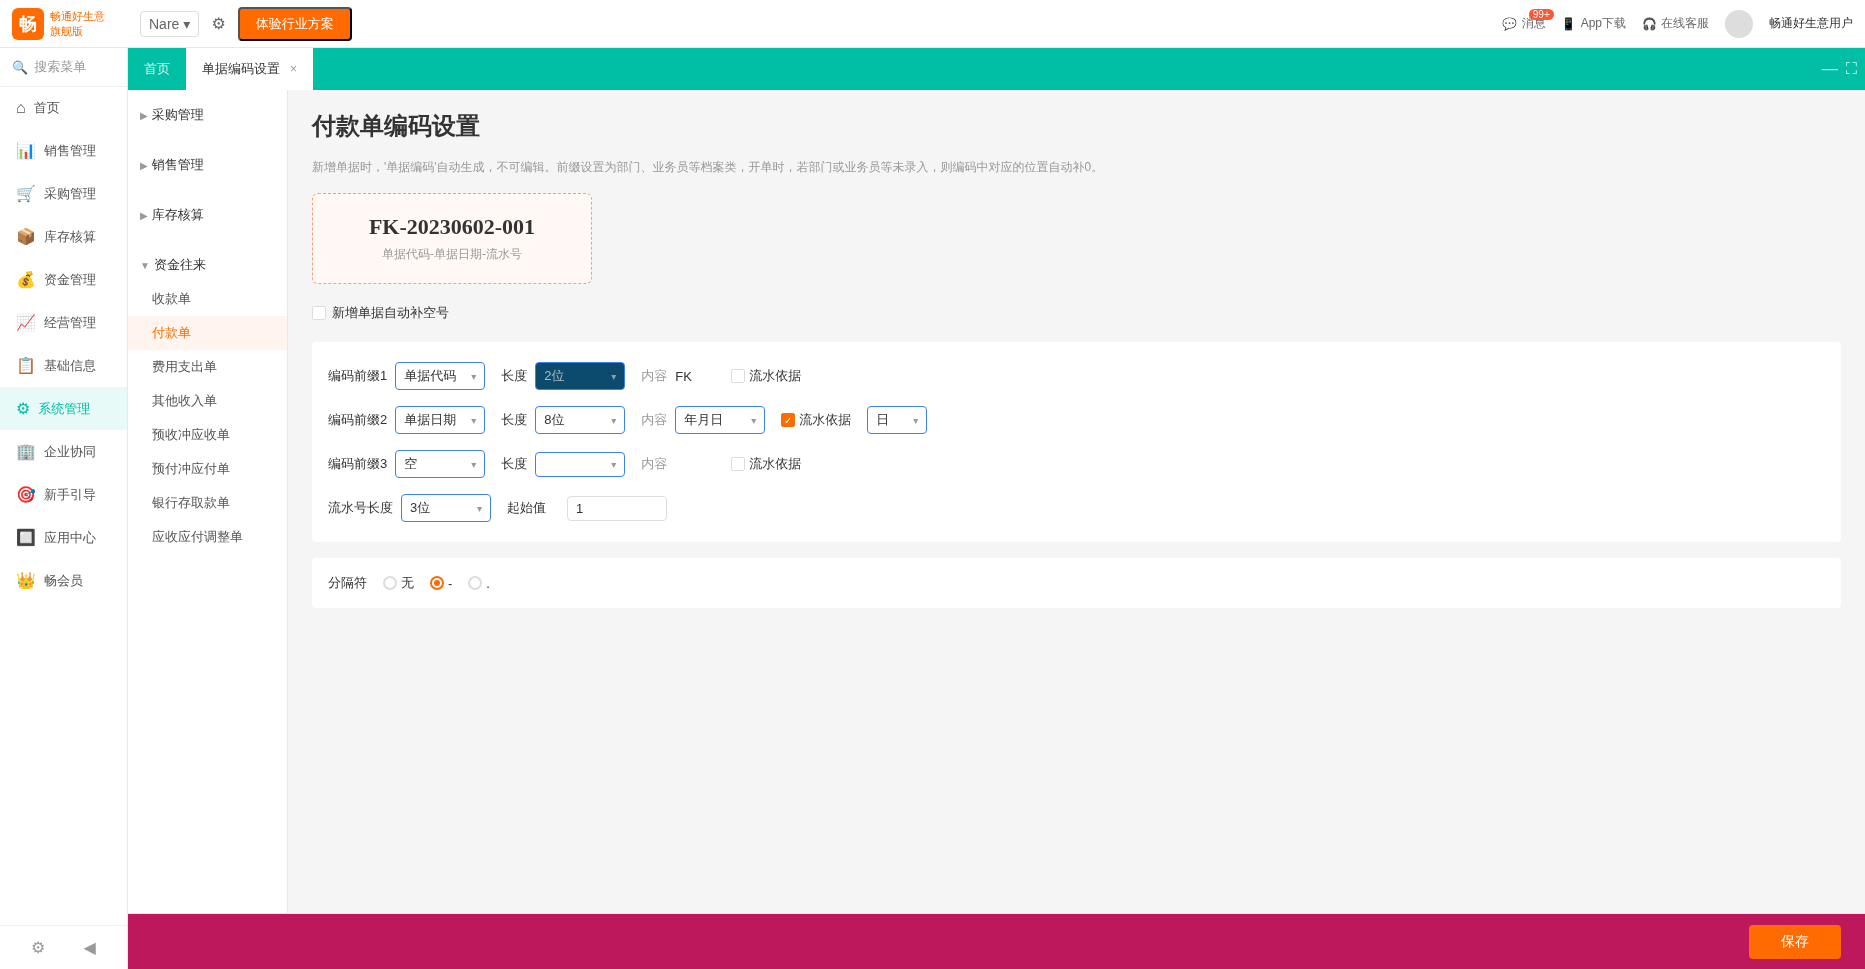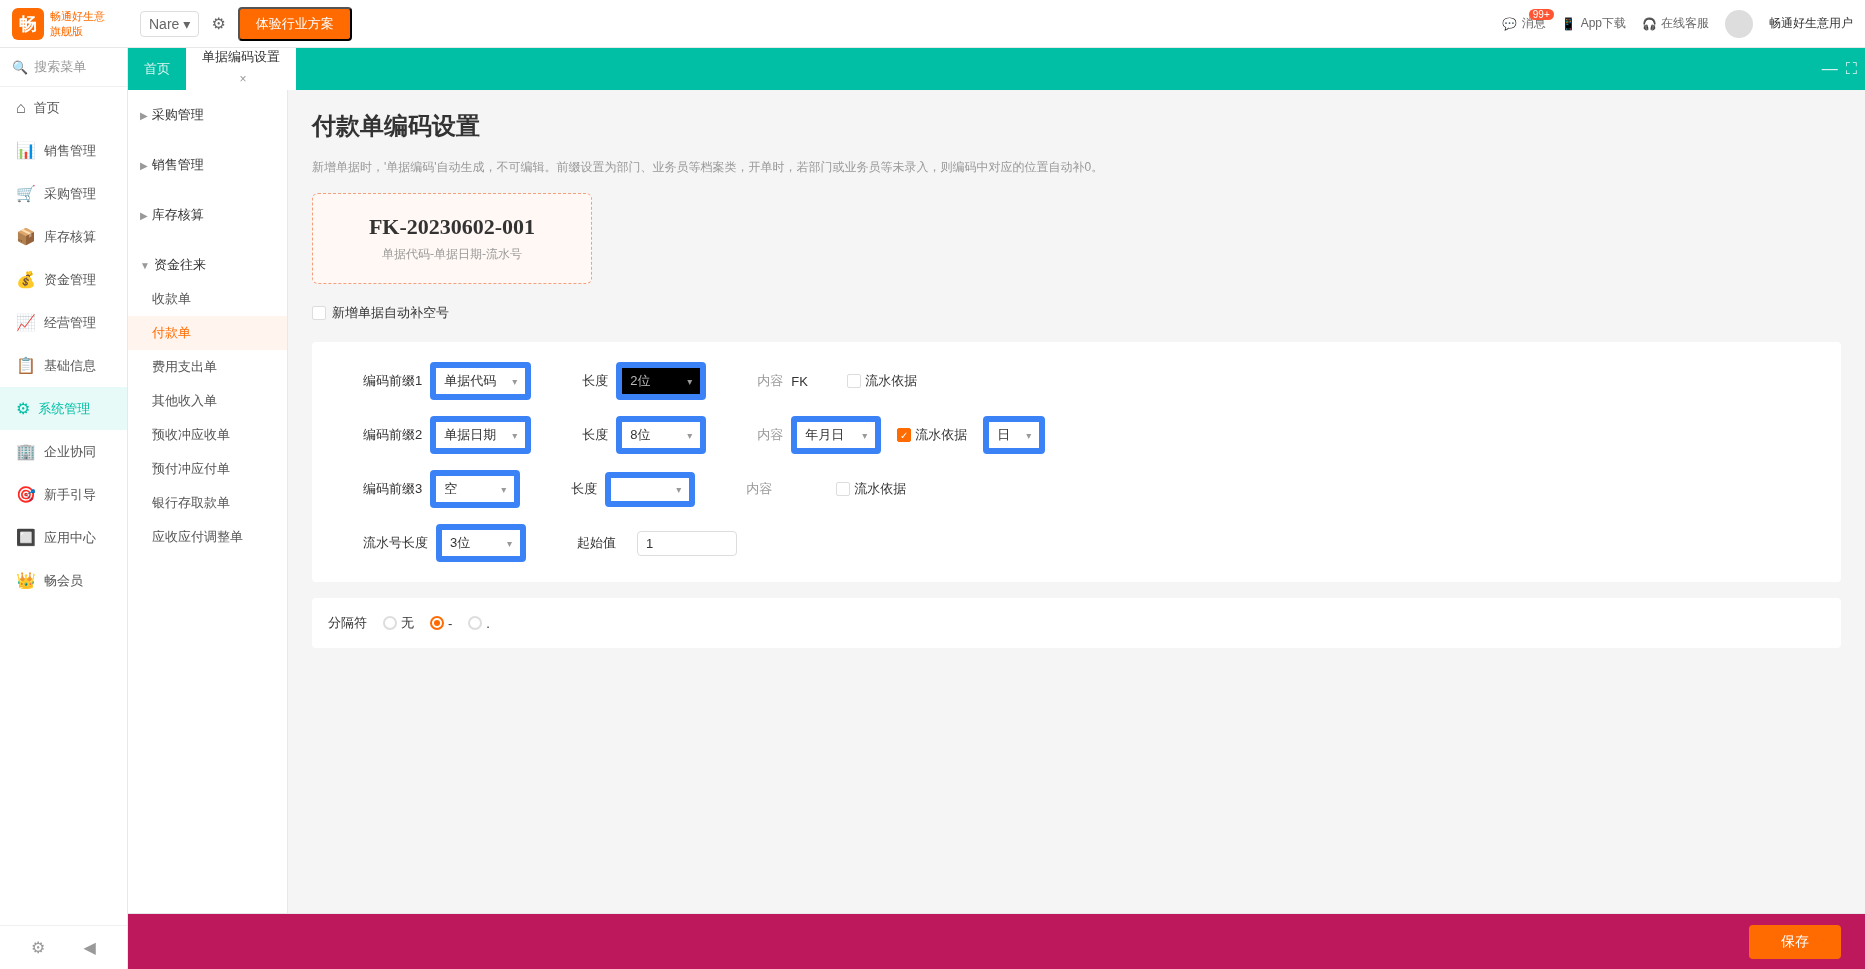--- a/index.html
+++ b/index.html
@@ -194,21 +194,20 @@
       gap: 6px;
       padding: 0 16px;
       height: 100%;
       font-size: 13px;
       cursor: pointer;
       color: rgba(255,255,255,0.85);
     }
     .tab-item.active {
       background: #fff;
       color: #333;
-      flex-direction: column;
     }
     .tab-close {
       font-size: 12px;
       color: #999;
       margin-left: 4px;
     }
     .tab-bar-right {
       margin-left: auto;
       display: flex;
       align-items: center;
@@ -391,40 +390,39 @@
     .settings-row {
       display: flex;
       align-items: center;
       gap: 16px;
       flex-wrap: wrap;
     }
     .settings-field {
       display: flex;
       align-items: center;
       gap: 8px;
-      margin-left: 35px;
     }
     .field-label {
       font-size: 13px;
       color: #333;
       white-space: nowrap;
       min-width: 52px;
     }
     .field-select {
       display: flex;
       align-items: center;
-      border: 6px solid #3b82f6;
+      border: 1px solid #3b82f6;
       border-radius: 4px;
       padding: 4px 8px;
       background: #fff;
       cursor: pointer;
       font-size: 13px;
       color: #333;
       min-width: 90px;
-      gap: 16px;
+      gap: 8px;
     }
     .field-select .arrow { color: #999; font-size: 10px; margin-left: auto; }
     .field-input {
       border: 1px solid #ddd;
       border-radius: 4px;
       padding: 4px 8px;
       font-size: 13px;
       color: #333;
       min-width: 80px;
     }
@@ -477,21 +475,21 @@
       background: #ff6b00;
       color: #fff;
       border: none;
       border-radius: 4px;
       padding: 8px 32px;
       font-size: 14px;
       cursor: pointer;
     }
 
     .disabled-select {
-      background: #000000;
+      background: #0c4a6e;
       color: #bbb;
     }
     .length-label { font-size: 13px; color: #333; }
   </style>
 </head>
 <body>
 
 <div class="top-bar">
   <div class="top-bar-logo">
     <div class="logo-icon">畅</div>

